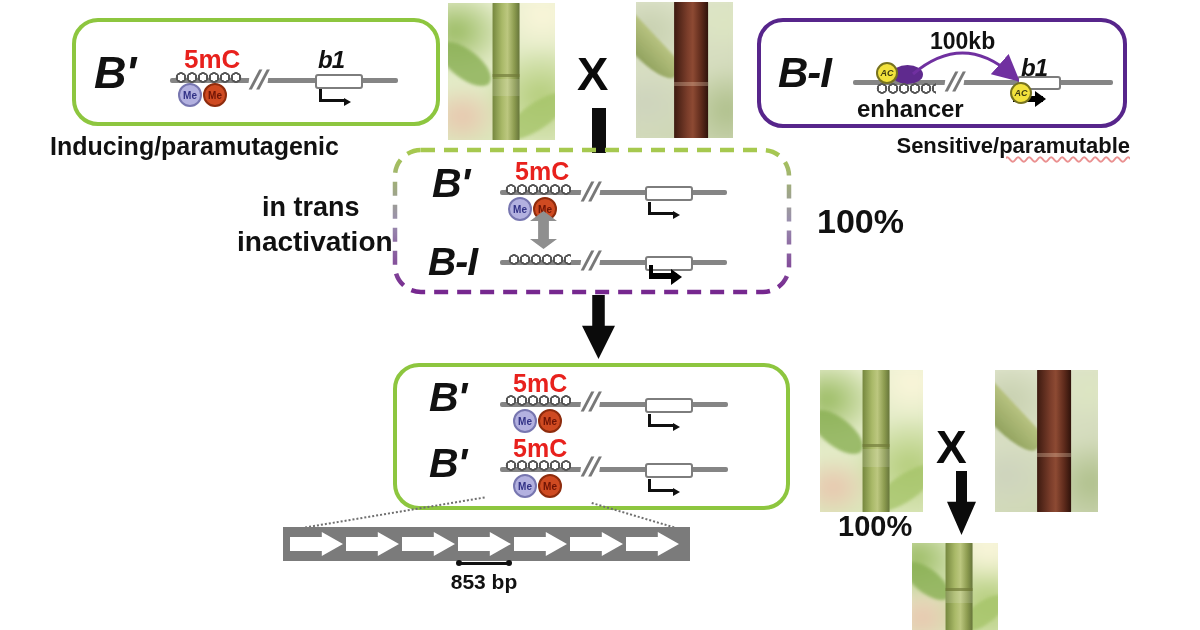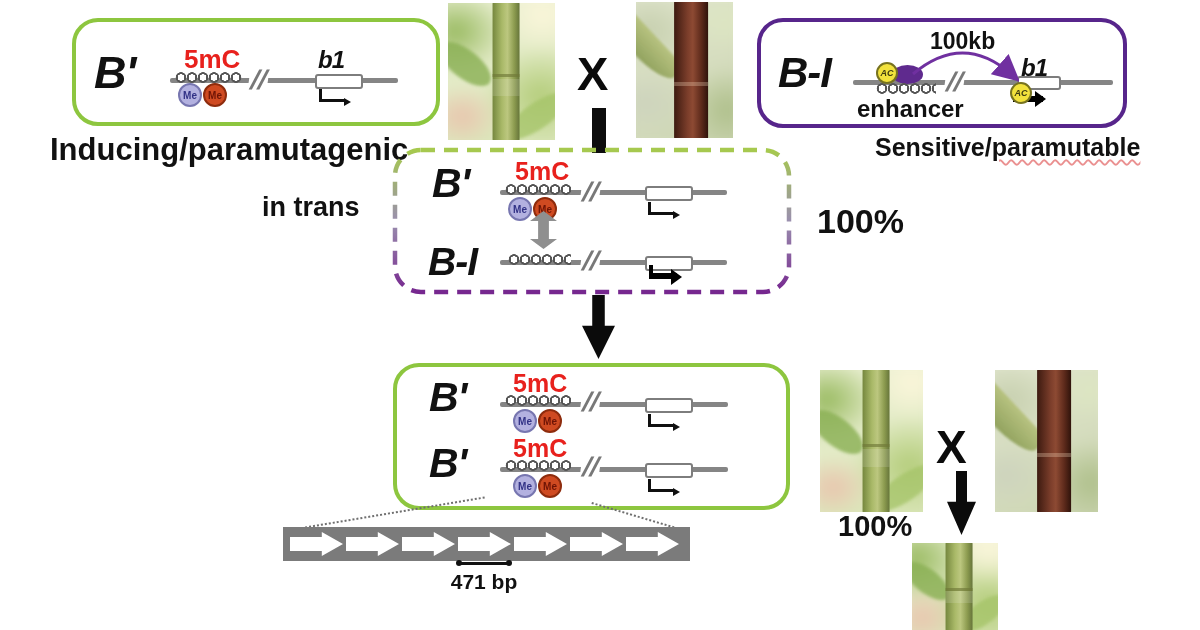--- a/index.html
+++ b/index.html
@@ -101,21 +101,21 @@
   <div class="allele" style="left:94px;top:50px;font-size:45px">B'</div>
   <div class="bold-label red" style="left:184px;top:46px;font-size:26px">5mC</div>
   <div class="gline" style="left:170px;top:78px;width:228px"></div>
   <div class="beads" style="left:175px;top:70px;width:67px;height:15px"></div>
   <div class="me me-blue" style="left:178px;top:83px">Me</div>
   <div class="me me-orange" style="left:203px;top:83px">Me</div>
   <div class="slashes" style="left:249px;top:69px">//</div>
   <div class="gbox" style="left:315px;top:74px;width:48px;height:15px"></div>
   <div class="allele" style="left:318px;top:48px;font-size:24px">b1</div>
   <div class="tss" style="left:319px;top:89px;width:24px;height:10px"></div>
-  <div class="bold-label" style="left:50px;top:134px;font-size:31px">Inducing/paramutagenic</div>
+  <div class="bold-label" style="left:50px;top:134px;font-size:25px">Inducing/paramutagenic</div>
 
   <div class="photo" style="left:448px;top:3px;width:107px;height:137px">
     <div class="pbg pbg-green"></div>
     <div class="leaf" style="left:-14px;top:34%;width:62px;height:28px;background:#8ab054;transform:rotate(38deg);opacity:.8"></div>
     <div class="leaf" style="right:-18px;bottom:8%;width:72px;height:26px;background:#a5c468;transform:rotate(-35deg);opacity:.75"></div>
     <div class="stalk stalk-green"></div>
   </div>
   <div class="x-label" style="left:577px;top:50px;font-size:47px">X</div>
   <div class="vbar" style="left:592px;top:108px;width:14px;height:45px"></div>
   <div class="photo" style="left:636px;top:2px;width:97px;height:136px">
@@ -138,21 +138,21 @@
         <path d="M0,0 L9,4.5 L0,9 z" fill="#7030a0"></path>
       </marker>
     </defs>
     <path d="M6,34 Q56,-8 104,34" fill="none" stroke="#7030a0" stroke-width="3" marker-end="url(#m-arc)"></path>
   </svg>
   <div class="bold-label" style="left:930px;top:30px;font-size:23px">100kb</div>
   <div class="allele" style="left:1021px;top:56px;font-size:24px">b1</div>
   <div class="gbox" style="left:1017px;top:76px;width:44px;height:14px"></div>
   <div class="ac" style="left:1010px;top:82px">AC</div>
   <div class="harrow" style="left:1013px;top:96px;width:30px"></div>
-  <div class="bold-label" style="left:875px;top:135px;width:255px;font-size:25px;text-align:right">
+  <div class="bold-label" style="left:875px;top:135px;width:255px;font-size:22px;text-align:right">
     <span>Sensitive/</span><span class="caption-underline">paramutable</span>
   </div>
 
   <svg class="abs" style="left:391px;top:146px" width="402" height="150" viewBox="0 0 402 150">
     <defs>
       <linearGradient id="gp" x1="0" y1="0" x2="0" y2="1">
         <stop offset="0" stop-color="#a6c94e"></stop>
         <stop offset="0.5" stop-color="#9a8fae"></stop>
         <stop offset="1" stop-color="#76278f"></stop>
       </linearGradient>
@@ -169,20 +169,21 @@
   <div class="gbox" style="left:645px;top:186px;width:48px;height:15px"></div>
   <div class="tss" style="left:648px;top:202px;width:24px;height:10px"></div>
   <div class="dbl-arrow" style="left:530px;top:211px;width:27px;height:38px"></div>
   <div class="allele" style="left:428px;top:242px;font-size:39px">B-I</div>
   <div class="beads" style="left:508px;top:251px;width:63px;height:17px"></div>
   <div class="gline" style="left:500px;top:260px;width:227px"></div>
   <div class="slashes" style="left:581px;top:250px">//</div>
   <div class="gbox" style="left:645px;top:256px;width:48px;height:15px"></div>
   <div class="tss-bold" style="left:649px;top:265px;width:24px;height:8px"></div>
   <div class="bold-label italic" style="left:262px;top:194px;font-size:27px">in trans</div>
+  <div class="bold-label" style="left:237px;top:228px;font-size:28px">inactivation</div>
   <div class="bold-label" style="left:817px;top:204px;font-size:34px">100%</div>
 
   <div class="down-arrow" style="left:582px;top:295px;width:33px;height:64px"></div>
 
   <div class="round-box box-green" style="left:393px;top:363px;width:397px;height:147px"></div>
 
   <div class="allele" style="left:429px;top:377px;font-size:41px">B'</div>
   <div class="bold-label red" style="left:513px;top:371px;font-size:25px">5mC</div>
   <div class="beads" style="left:505px;top:393px;width:66px;height:15px"></div>
   <div class="gline" style="left:500px;top:402px;width:228px"></div>
@@ -207,21 +208,21 @@
   <div class="repeat-bar" style="left:283px;top:527px;width:407px;height:34px">
       <div class="repeat-arrow"></div>
       <div class="repeat-arrow"></div>
       <div class="repeat-arrow"></div>
       <div class="repeat-arrow"></div>
       <div class="repeat-arrow"></div>
       <div class="repeat-arrow"></div>
       <div class="repeat-arrow"></div>
     </div>
   <div class="size-line" style="left:458px;top:562px;width:52px"></div>
-  <div class="bold-label" style="left:444px;top:571px;width:80px;font-size:21px;text-align:center">471 bp</div>
+  <div class="bold-label" style="left:444px;top:571px;width:80px;font-size:21px;text-align:center">853 bp</div>
 
   <div class="photo" style="left:820px;top:370px;width:103px;height:142px">
     <div class="pbg pbg-green"></div>
     <div class="leaf" style="left:-14px;top:34%;width:62px;height:28px;background:#8ab054;transform:rotate(38deg);opacity:.8"></div>
     <div class="leaf" style="right:-18px;bottom:8%;width:72px;height:26px;background:#a5c468;transform:rotate(-35deg);opacity:.75"></div>
     <div class="stalk stalk-green"></div>
   </div>
   <div class="x-label" style="left:936px;top:424px;font-size:46px">X</div>
   <div class="down-arrow" style="left:947px;top:471px;width:29px;height:64px"></div>
   <div class="photo" style="left:995px;top:370px;width:103px;height:142px">

